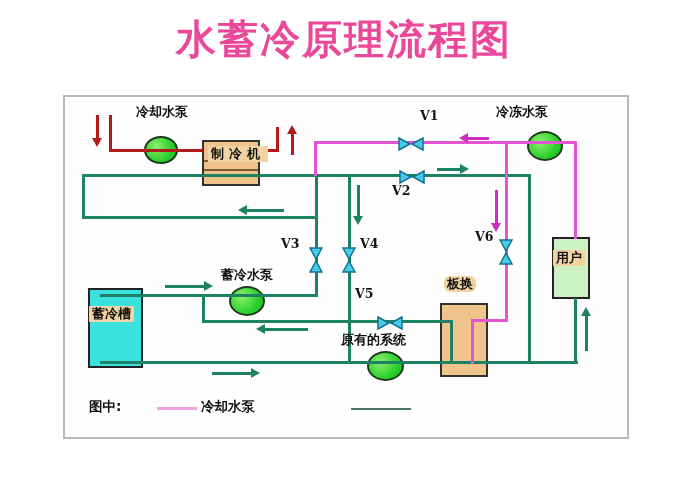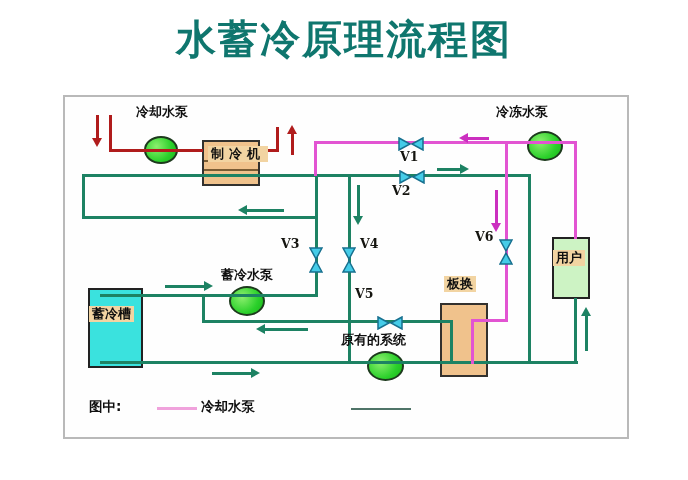--- a/index.html
+++ b/index.html
@@ -1,20 +1,20 @@
 <!DOCTYPE html>
 <html><head>
 <meta charset="utf-8">
 <style>
   html,body{margin:0;padding:0;background:#fff;}
   #canvas{position:relative;width:688px;height:480px;background:#fff;overflow:hidden;
           font-family:"DejaVu Sans","Liberation Sans",sans-serif;}
   .abs{position:absolute;}
   #title{left:0;top:12px;width:688px;text-align:center;font-size:40px;font-weight:900;
-         color:#0f766e;font-family:"DejaVu Serif","Liberation Serif",serif;letter-spacing:2px;}
+         color:#ec4899;font-family:"DejaVu Serif","Liberation Serif",serif;letter-spacing:2px;}
   #frame{left:63px;top:95px;width:562px;height:340px;border:2px solid #b9b9b9;background:#fefefe;}
   
   .box{position:absolute;border:2px solid #33312e;box-sizing:border-box;}
   
   .pipe{position:absolute;background:#1d8263;}
   .pipe.red{background:#b01c1c;}
   .pipe.mag{background:#e254d2;}
   
   .pump{position:absolute;border:2px solid #1d3a1d;border-radius:50%;
         background:radial-gradient(circle at 35% 35%,#8cef6e,#2bd02b 60%,#17b517);box-sizing:border-box;}
@@ -169,25 +169,25 @@
   <div class="ar ar-u" style="left:581px;top:307px;width:11px;height:44px;">
       <div class="sh"></div>
       <div class="hd"></div>
     </div>
 
   <div class="lbl" style="left:128px;top:105px;margin-left:8px;">冷却水泵</div>
   <div class="lbl tanbg" style="left:208px;top:114px;letter-spacing:5px;margin-top:32px;">制冷机</div>
   <div class="lbl" style="left:496px;top:105px;">冷冻水泵</div>
   <div class="lbl" style="left:221px;top:268px;">蓄冷水泵</div>
   <div class="lbl" style="left:341px;top:333px;">原有的系统</div>
-  <div class="lbl tanbg" style="left:444px;top:276px;">板换</div>
+  <div class="lbl tanbg" style="left:444px;top:276px;border-radius:6px;">板换</div>
   <div class="lbl tanbg" style="left:553px;top:250px;">用户</div>
   <div class="lbl tanbg" style="left:89px;top:306px;">蓄冷槽</div>
 
-  <div class="vlbl" style="left:400px;top:108px;margin-top:41px;">V1</div>
+  <div class="vlbl" style="left:420px;top:108px;">V1</div>
   <div class="vlbl" style="left:392px;top:183px;">V2</div>
   <div class="vlbl" style="left:281px;top:236px;">V3</div>
   <div class="vlbl" style="left:360px;top:236px;">V4</div>
   <div class="vlbl" style="left:355px;top:286px;">V5</div>
   <div class="vlbl" style="left:475px;top:229px;">V6</div>
 
   <div class="legend-text" style="left:89px;top:398px;">图中:</div>
   <div class="abs" style="left:157px;top:407px;width:40px;height:3px;background:#f0a2dc;"></div>
   <div class="legend-text" style="left:201px;top:398px;">冷却水泵</div>
   <div class="abs" style="left:351px;top:408px;width:60px;height:2px;background:#4f7468;"></div>

